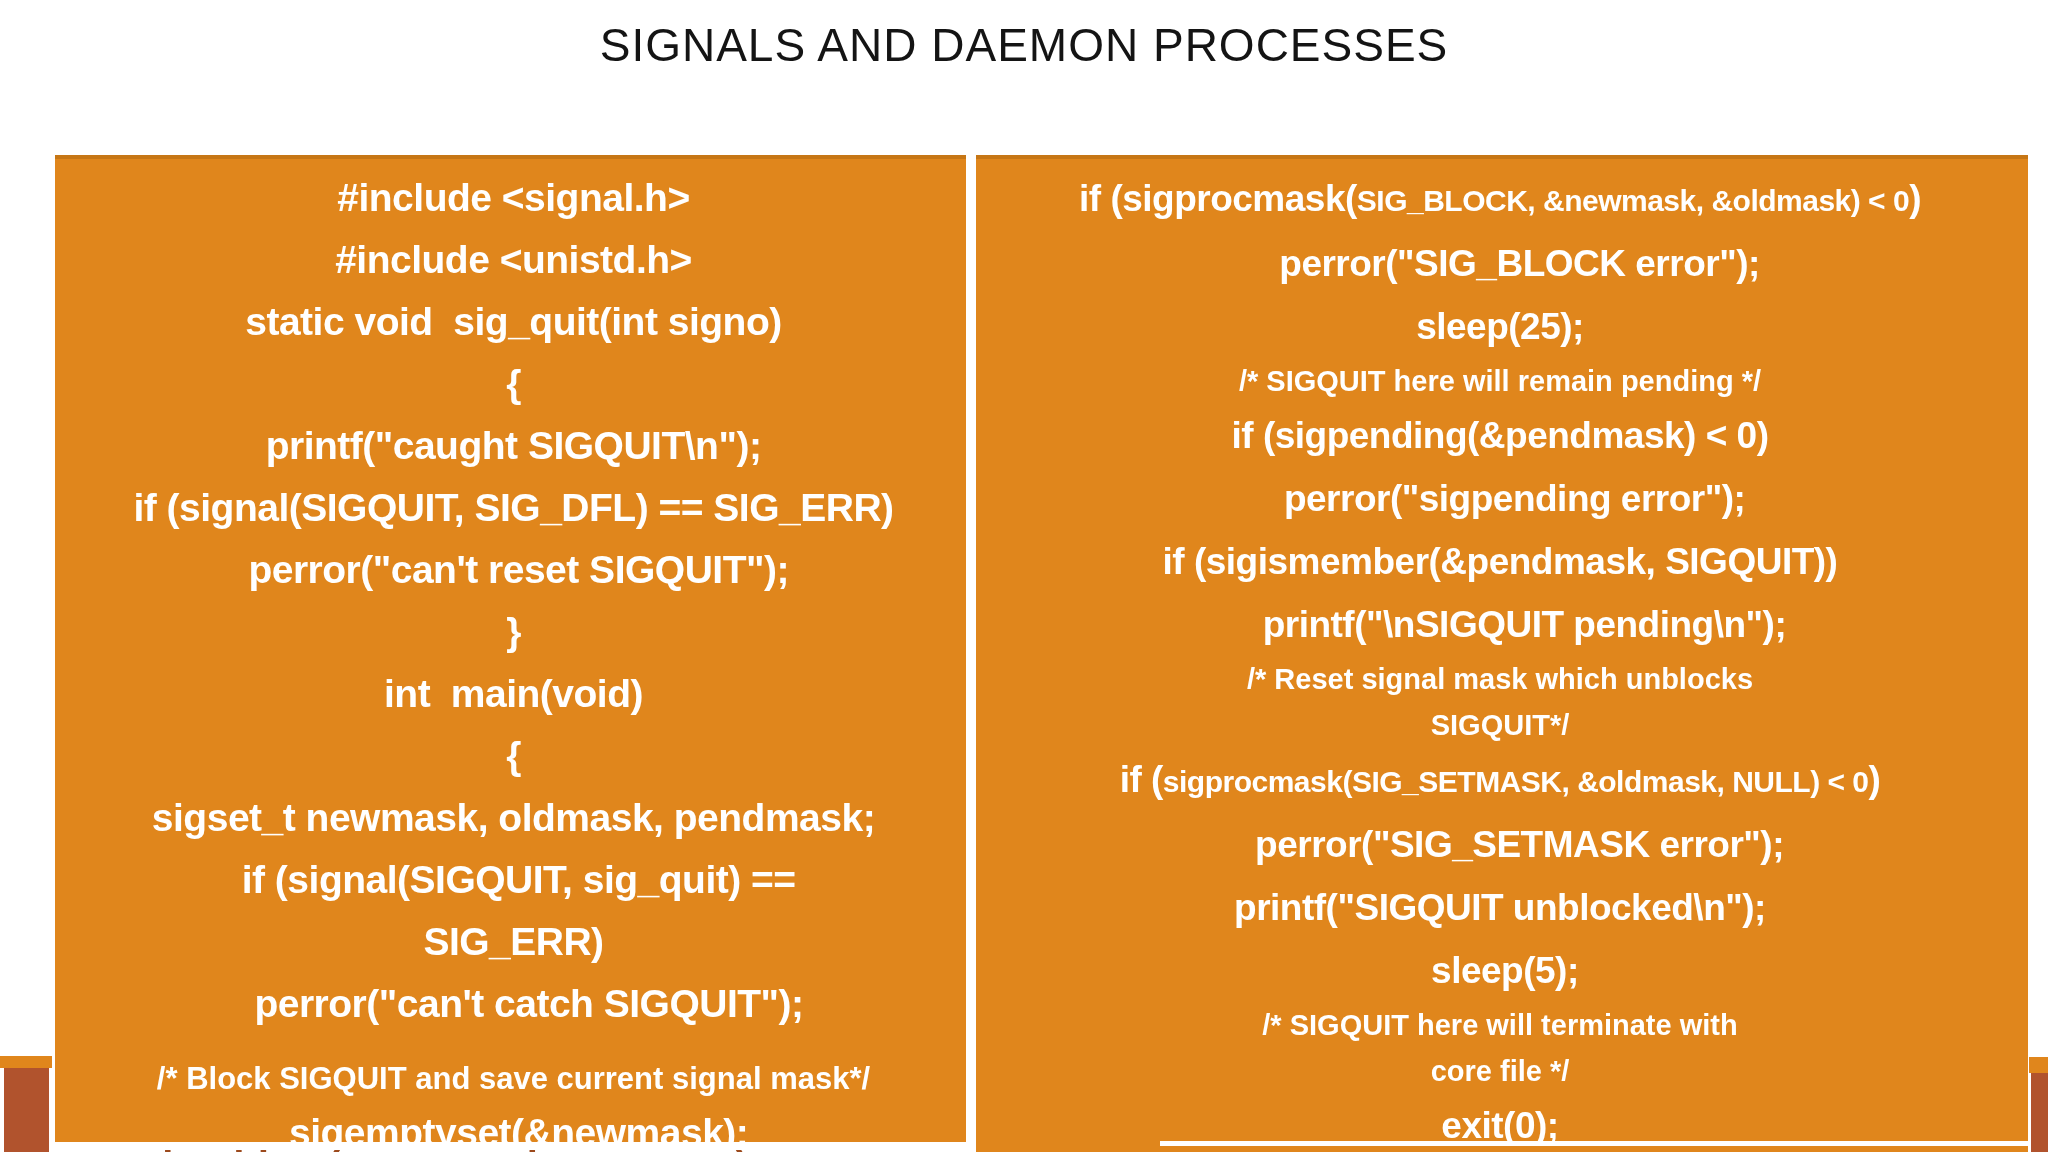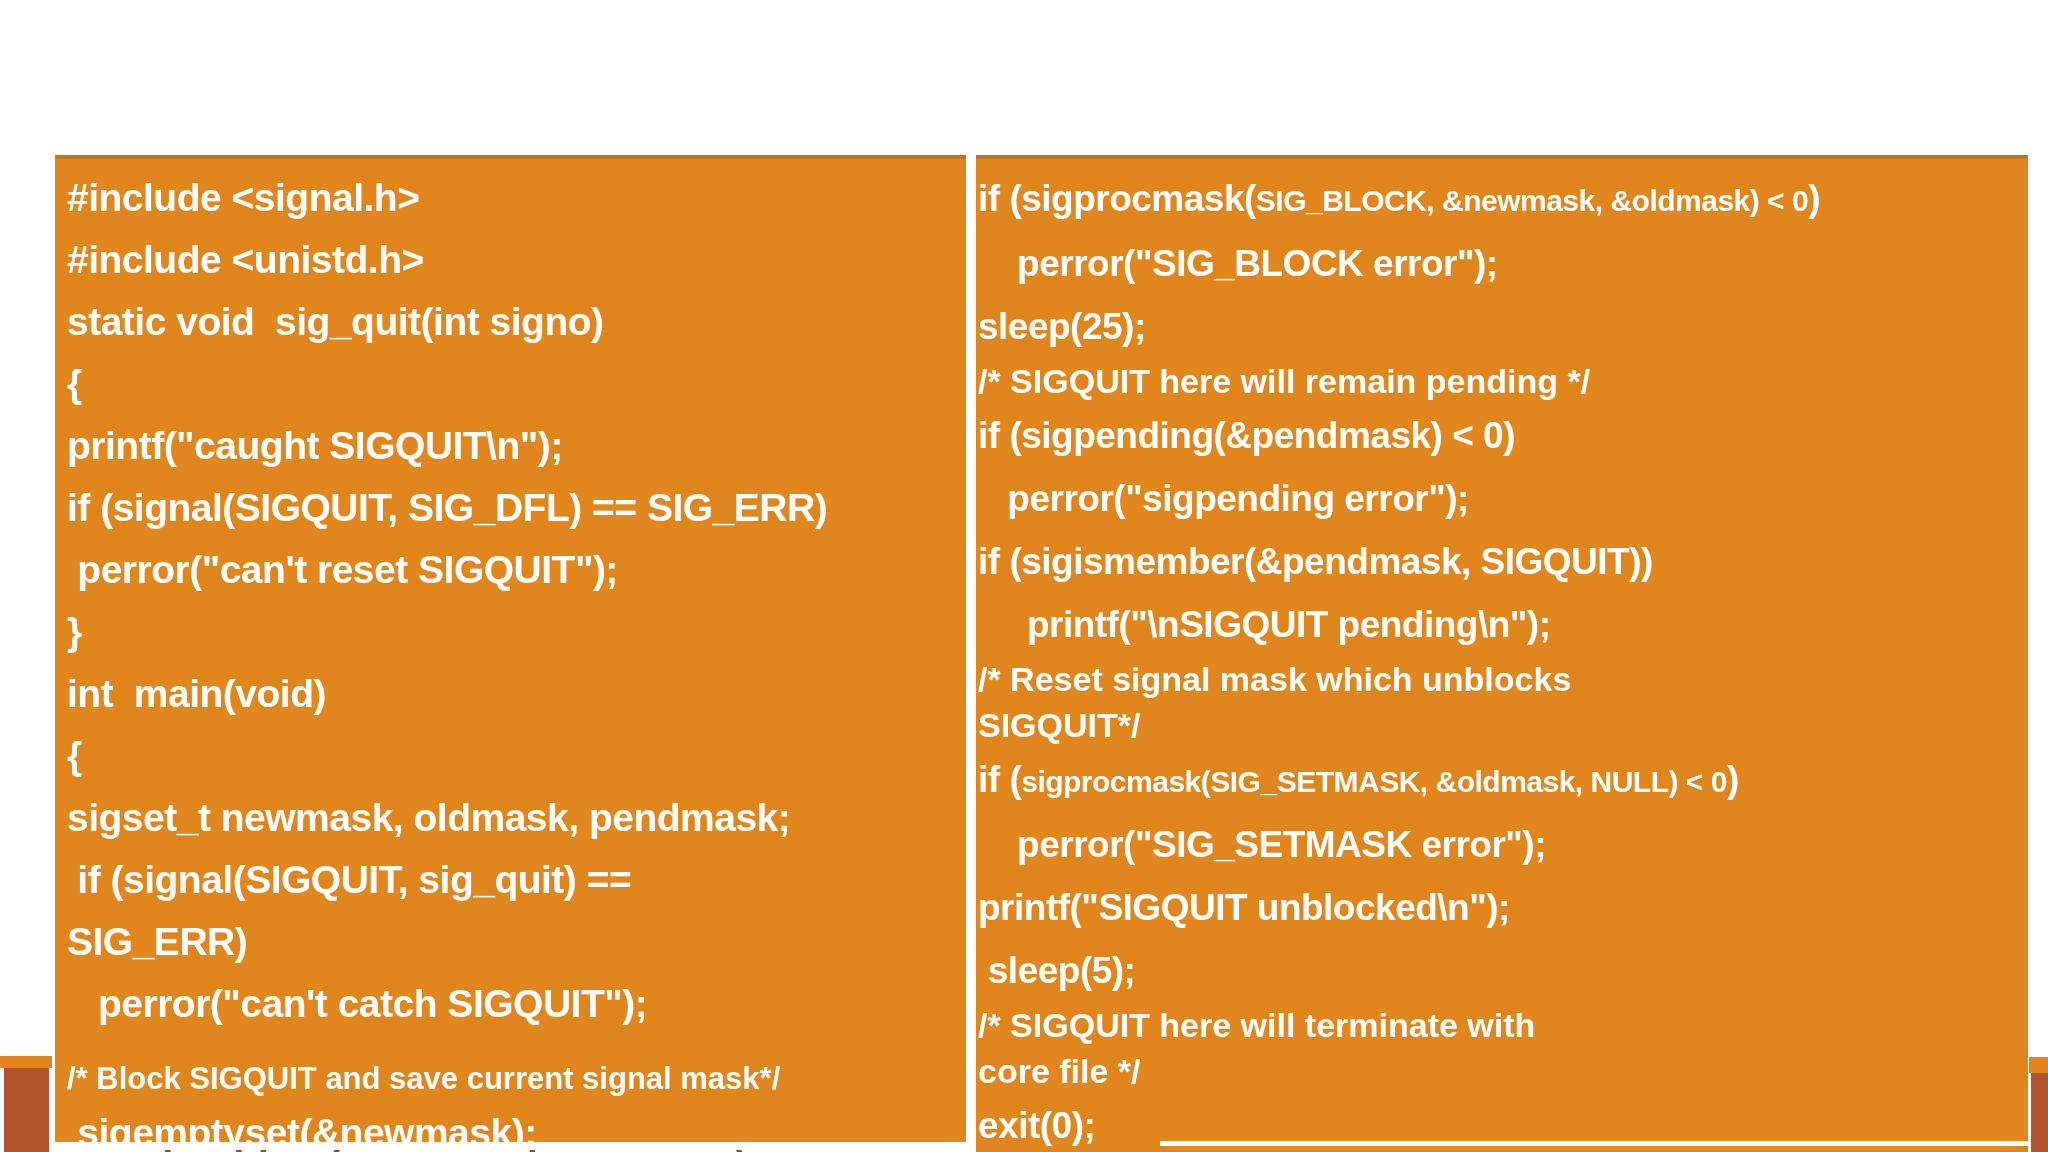--- a/index.html
+++ b/index.html
@@ -35,28 +35,29 @@
   .subtitle .gap{display:inline-block;width:16px;}
   .codebox{
     position:absolute;top:155px;
     background:var(--box_orange);
     border-top:4px solid rgba(120,70,0,0.25);
     color:var(--text_white);
     font-weight:700;
     white-space:pre;
     overflow:hidden;
     box-sizing:border-box;
+    text-align:center;
   }
   .box-left{left:55px;width:911px;height:987px;padding:8px 6px 0 12px;}
   .box-right{left:976px;width:1052px;height:997px;padding:8px 6px 0 2px;}
   .ln{white-space:pre;}
   .box-left .ln.code{font-size:39px;line-height:62px;letter-spacing:-0.5px;}
   .box-left .ln.comment{font-size:31px;line-height:47px;margin-top:20px;}
   .box-right .ln.code{font-size:37px;line-height:63px;letter-spacing:-0.5px;}
-  .box-right .ln.comment{font-size:34px;line-height:46px;}
+  .box-right .ln.comment{font-size:29px;line-height:46px;}
   .seg-md{font-size:30px;}
   .white-line{
     position:absolute;left:1160px;top:1141px;width:868px;height:5px;
     background:#ffffff;
   }
   .clip-strip{
     position:absolute;left:55px;top:1142px;width:911px;height:10px;
     background:#ffffff;overflow:hidden;
   }
   .clip-strip .clip-text{
@@ -68,20 +69,21 @@
   .corner-bl-bar{left:0;top:1056px;width:52px;height:12px;background:var(--box_orange);}
   .corner-bl-box{left:4px;top:1068px;width:45px;height:84px;background:var(--accent_brown);}
   .corner-br-bar{left:2029px;top:1057px;width:19px;height:16px;background:var(--box_orange);}
   .corner-br-box{left:2031px;top:1073px;width:17px;height:79px;background:var(--accent_brown);}
 </style>
 </head>
 <body>
 
 <div class="slide">
 
+  <div class="title">SIGNALS AND DAEMON PROCESSES</div>
 
 
   <div class="codebox box-left" id="left-col"><div class="ln code">#include &lt;signal.h&gt;</div><div class="ln code">#include &lt;unistd.h&gt;</div><div class="ln code">static void  sig_quit(int signo)</div><div class="ln code">{</div><div class="ln code">printf("caught SIGQUIT\n");</div><div class="ln code">if (signal(SIGQUIT, SIG_DFL) == SIG_ERR)</div><div class="ln code"> perror("can't reset SIGQUIT");</div><div class="ln code">}</div><div class="ln code">int  main(void)</div><div class="ln code">{</div><div class="ln code">sigset_t newmask, oldmask, pendmask;</div><div class="ln code"> if (signal(SIGQUIT, sig_quit) ==</div><div class="ln code">SIG_ERR)</div><div class="ln code">   perror("can't catch SIGQUIT");</div><div class="ln comment">/* Block SIGQUIT and save current signal mask*/</div><div class="ln code"> sigemptyset(&amp;newmask);</div></div>
 
   <div class="codebox box-right" id="right-col"><div class="ln code"><span class="seg-code">if (sigprocmask(</span><span class="seg-md">SIG_BLOCK, &amp;newmask, &amp;oldmask) &lt; 0</span><span class="seg-code">)</span></div><div class="ln code">    perror("SIG_BLOCK error");</div><div class="ln code">sleep(25);</div><div class="ln comment">/* SIGQUIT here will remain pending */</div><div class="ln code">if (sigpending(&amp;pendmask) &lt; 0)</div><div class="ln code">   perror("sigpending error");</div><div class="ln code">if (sigismember(&amp;pendmask, SIGQUIT))</div><div class="ln code">     printf("\nSIGQUIT pending\n");</div><div class="ln comment">/* Reset signal mask which unblocks</div><div class="ln comment">SIGQUIT*/</div><div class="ln code"><span class="seg-code">if (</span><span class="seg-md">sigprocmask(SIG_SETMASK, &amp;oldmask, NULL) &lt; 0</span><span class="seg-code">)</span></div><div class="ln code">    perror("SIG_SETMASK error");</div><div class="ln code">printf("SIGQUIT unblocked\n");</div><div class="ln code"> sleep(5);</div><div class="ln comment">/* SIGQUIT here will terminate with</div><div class="ln comment">core file */</div><div class="ln code">exit(0);</div></div>
 
   <div class="white-line"></div>
 
   <div class="clip-strip">
     <span class="clip-text">sigaddset(&amp;newmask, SIGQUIT);</span>

